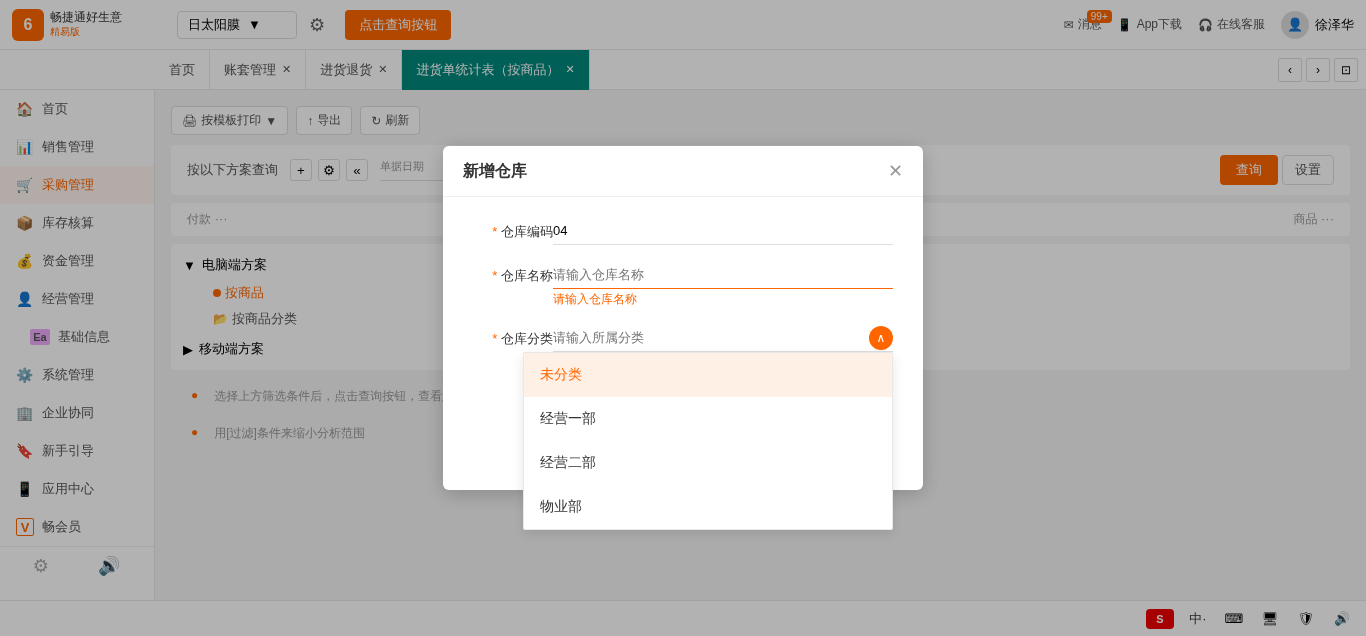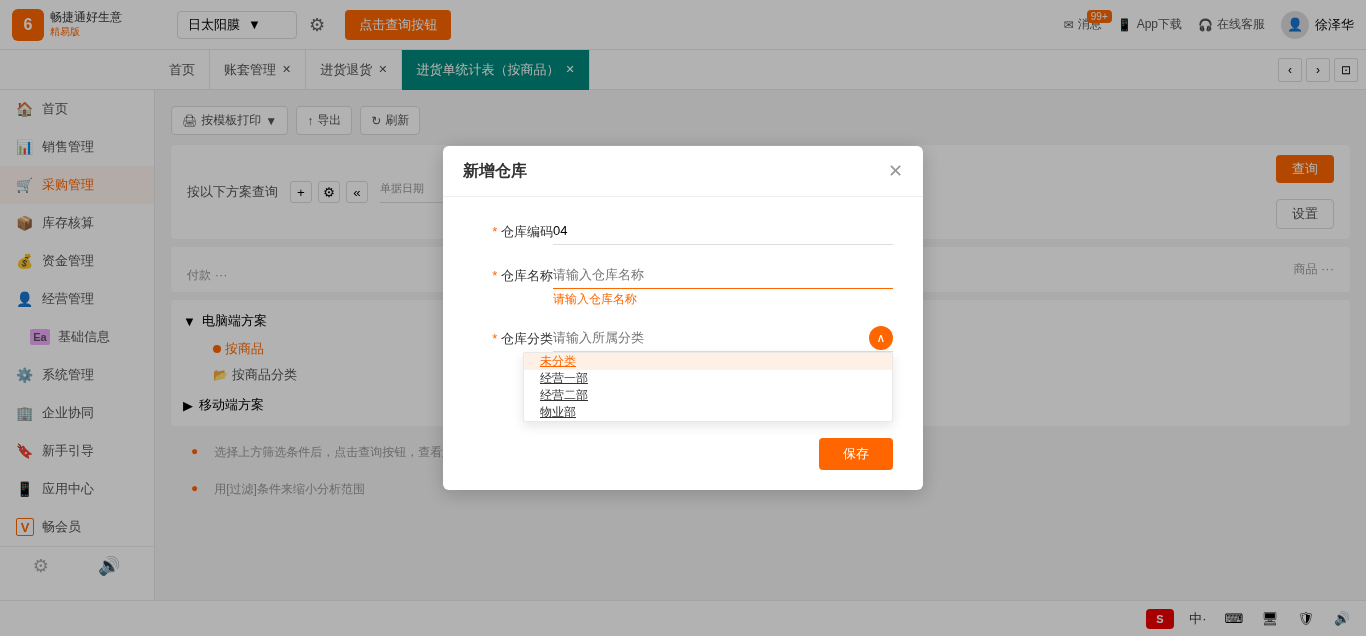--- a/index.html
+++ b/index.html
@@ -145,21 +145,21 @@
       color: #fff; font-size: 12px; cursor: pointer;
     }
 
     
     .dropdown-list {
       position: absolute; top: 100%; left: -30px; right: 0;
       background: #fff; border: 1px solid #e8e8e8; border-radius: 2px;
       box-shadow: 0 4px 12px rgba(0,0,0,0.1); z-index: 200; min-width: 260px;
     }
     .dropdown-item {
-      padding: 0 16px; cursor: pointer; font-size: 12px; color: #333; text-decoration: underline;
+      padding: 13px 16px; cursor: pointer; font-size: 14px; color: #333;
     }
     .dropdown-item.selected { background: #fff0e6; color: #f60; }
 
     .modal-footer { padding: 10px 30px 20px; display: flex; justify-content: flex-end; gap: 10px; }
     .save-btn { background: #f60; color: #fff; border: none; border-radius: 4px; padding: 7px 24px; cursor: pointer; font-size: 13px; }
 
     
     .bottom-hint { padding: 10px 20px; font-size: 12px; color: #999; display: flex; gap: 16px; }
 
     
@@ -329,28 +329,28 @@
       <div style="display:flex; gap:20px; flex:1;">
         <div>
           <div style="font-size:11px;color:#999;margin-bottom:2px;">单据日期</div>
           <div style="font-size:12px; color:#555; border-bottom:1px solid #ddd; min-width:100px; padding:2px 0;"></div>
         </div>
         <div style="min-width:120px;">
           <div style="font-size:11px;color:#999;margin-bottom:2px;">单据状态</div>
           <div style="font-size:12px; color:#555; border-bottom:1px solid #ddd; min-width:120px; padding:2px 0;"></div>
         </div>
       </div>
-      <div style="display:flex; flex-direction:column; gap:16px;">
+      <div style="display:flex; gap:4px;">
         <button class="query-btn">查询</button>
         <button class="set-btn">设置</button>
       </div>
     </div>
 
     <div style="background:#fff; border-radius:4px; padding:8px 16px; display:flex; align-items:center; gap:12px; margin-bottom:8px;">
-      <div style="flex:1;margin-top:12px;">
+      <div style="flex:1;">
         <span style="font-size:12px; color:#999;">付款</span>
         <span style="color:#999;">···</span>
       </div>
       <div style="min-width:100px; text-align:right;">
         <span style="font-size:12px; color:#999;">商品</span>
         <span style="color:#999;">···</span>
       </div>
     </div>
 
     <div style="background:#fff; border-radius:4px; padding:12px; margin-bottom:8px;">

